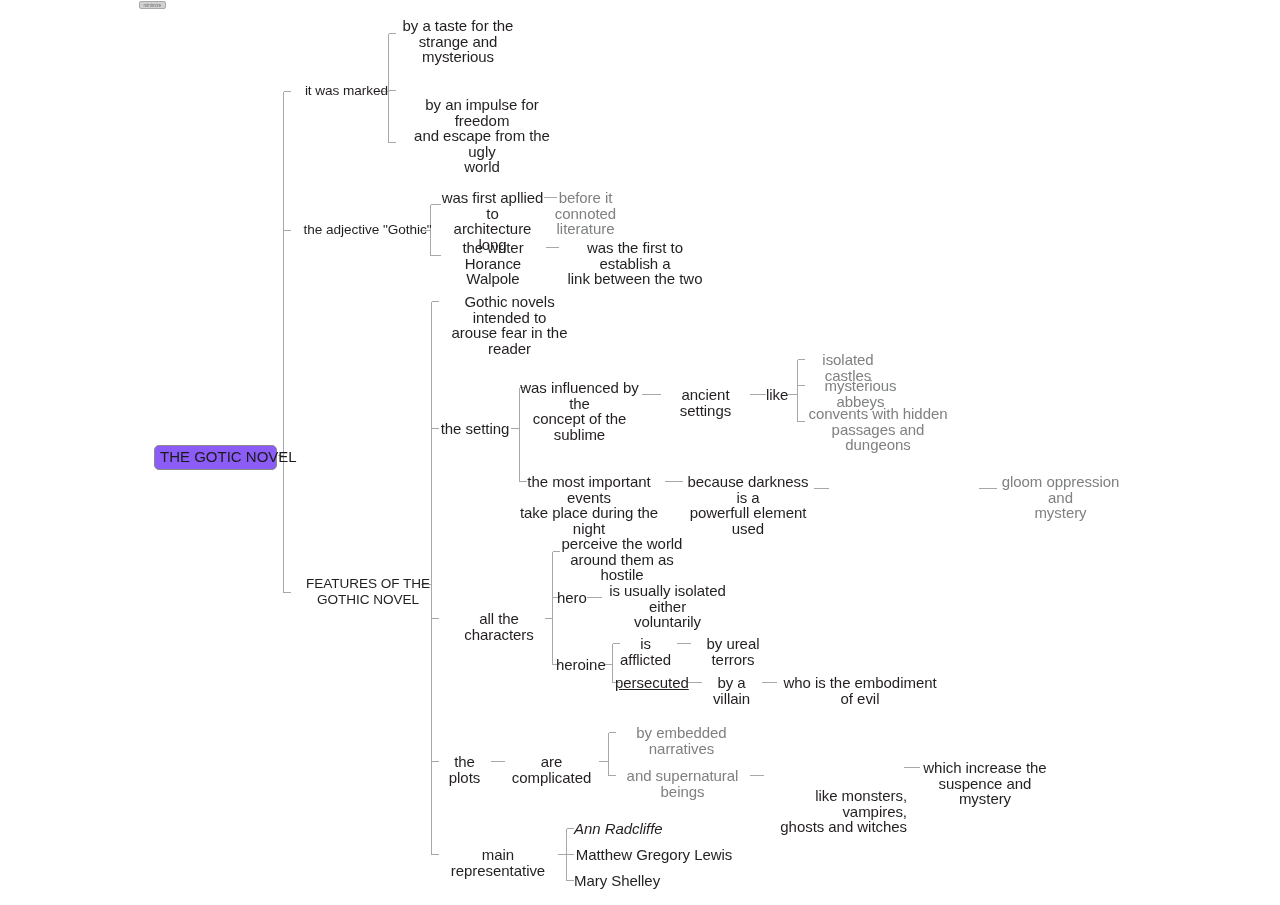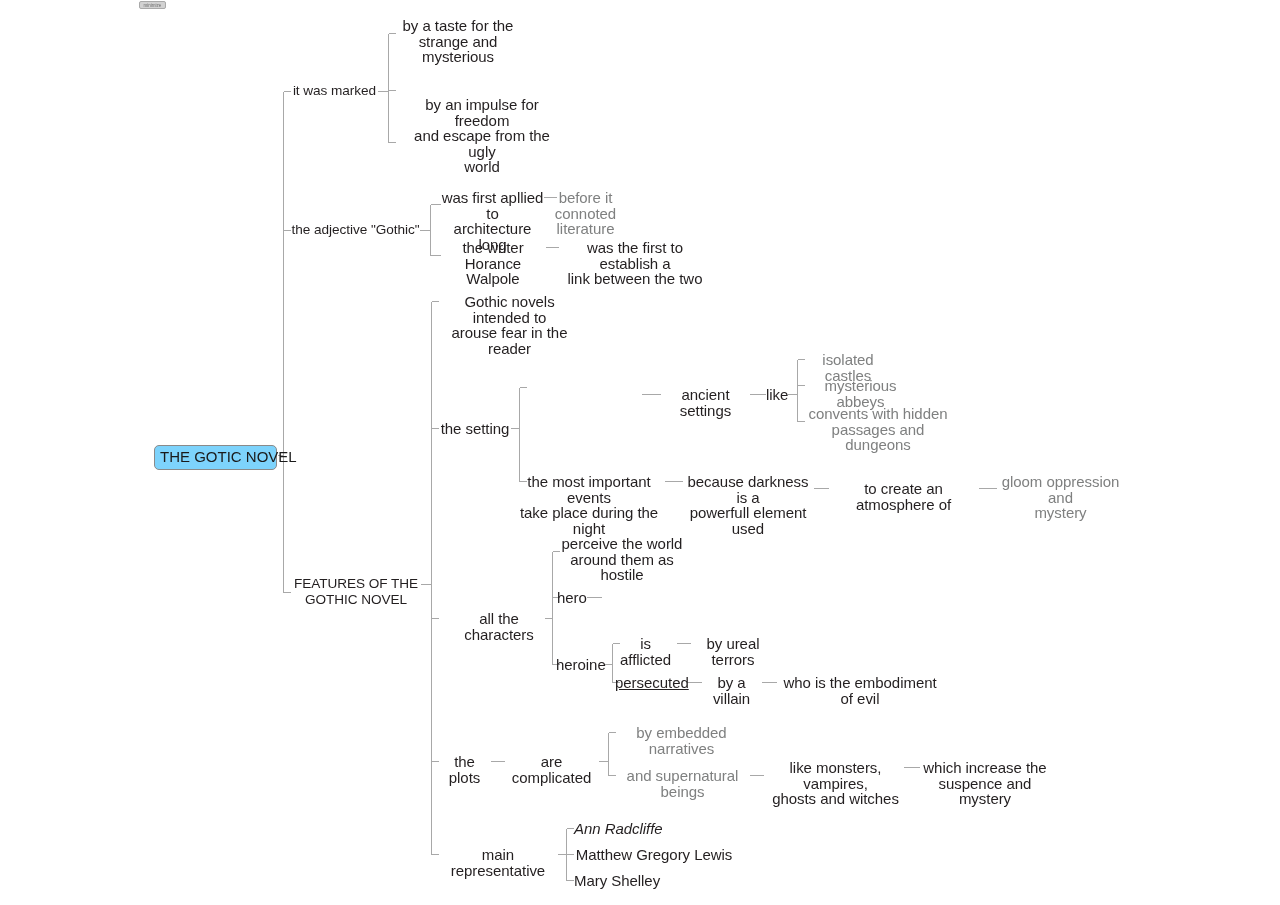--- a/index.html
+++ b/index.html
@@ -30,32 +30,33 @@
     white-space: pre-line;
     letter-spacing: -0.05px;
   }
   .node.dim { color: #7f8080; }
   .node.left { text-align: left; }
   .root {
     position: absolute;
     font-size: 15px;
     line-height: 18px;
     color: #1a1a1a;
-    background: #7dd3fc;
+    background: #8b5cf6;
     border: 1px solid #8a8a8a;
     border-radius: 5px;
     padding: 2px 5px 3px 5px;
     text-align: center;
     white-space: nowrap;
     font-family: "Liberation Sans", sans-serif;
   }
   .l1 {
     font-size: 13.6px;
     line-height: 16.4px;
     color: #231f20;
+    margin-left: 12px;
   }
   #tiny-chip {
     position: absolute;
     left: 139px; top: 1px;
     width: 27px; height: 8px;
     background: #d2d2d2;
     border: 1px solid #a9a9a9;
     border-radius: 2px;
     overflow: hidden;
   }
@@ -191,51 +192,54 @@
   <div class="node" style="left:441px; top:240px; width:104px;">the writer Horance
 Walpole</div>
   <div class="node" style="left:559px; top:240px; width:152px;">was the first to establish a
 link between the two</div>
 
   <div class="node" style="left:439px; top:294px; width:141px;">Gothic novels intended to
 arouse fear in the reader</div>
 
   <div class="node" style="left:440px; top:421px; width:70px;">the setting</div>
 
+  <div class="node" style="left:518px; top:380px; width:123px;">was influenced by the
+concept of the sublime</div>
   <div class="node" style="left:661px; top:387px; width:89px;">ancient settings</div>
   <div class="node" style="left:766px; top:387px; width:22px;">like</div>
   <div class="node dim" style="left:805px; top:352px; width:86px;">isolated castles</div>
   <div class="node dim" style="left:805px; top:378px; width:111px;">mysterious abbeys</div>
   <div class="node dim" style="left:805px; top:406px; width:146px;">convents with hidden
 passages and dungeons</div>
 
   <div class="node" style="left:514px; top:474px; width:150px;">the most important events
 take place during the night</div>
   <div class="node" style="left:683px; top:474px; width:130px;">because darkness is a
 powerfull element used</div>
-  <div class="node" style="left:829px; top:481px; width:149px;">to create an atmosphere of</div>
   <div class="node dim" style="left:997px; top:474px; width:127px;">gloom oppression and
 mystery</div>
 
   <div class="node" style="left:440px; top:611px; width:104px;margin-left:7px;">all the characters</div>
   <div class="node" style="left:557px; top:536px; width:130px;">perceive the world
 around them as hostile</div>
   <div class="node" style="left:557px; top:590px; width:29px;">hero</div>
+  <div class="node" style="left:602px; top:583px; width:131px;">is usually isolated either
+voluntarily</div>
   <div class="node" style="left:556px; top:657px; width:48px;">heroine</div>
   <div class="node" style="left:615px; top:636px; width:61px;">is afflicted</div>
   <div class="node" style="left:691px; top:636px; width:84px;">by ureal terrors</div>
   <div class="node" style="left:615px; top:675px; width:71px;text-decoration:underline;">persecuted</div>
   <div class="node" style="left:702px; top:675px; width:59px;">by a villain</div>
   <div class="node" style="left:777px; top:675px; width:166px;">who is the embodiment of evil</div>
 
   <div class="node" style="left:439px; top:754px; width:51px;">the plots</div>
   <div class="node" style="left:505px; top:754px; width:93px;">are complicated</div>
   <div class="node dim" style="left:616px; top:725px; width:131px;">by embedded narratives</div>
   <div class="node dim" style="left:616px; top:768px; width:133px;">and supernatural beings</div>
-  <div class="node" style="left:764px; top:760px; width:143px;">like monsters, vampires,
+  <div class="node" style="left:764px; top:788px; width:143px;text-align:right;">like monsters, vampires,
 ghosts and witches</div>
   <div class="node" style="left:921px; top:760px; width:128px;">which increase the
 suspence and mystery</div>
 
   <div class="node" style="left:439px; top:847px; width:118px;">main representative</div>
   <div class="node left" style="left:574px; top:821px; width:120px;font-style:italic;">Ann Radcliffe</div>
   <div class="node left" style="left:574px; top:847px; width:160px;text-align:center;">Matthew Gregory Lewis</div>
   <div class="node left" style="left:574px; top:873px; width:120px;">Mary Shelley</div>
 
 </div>

